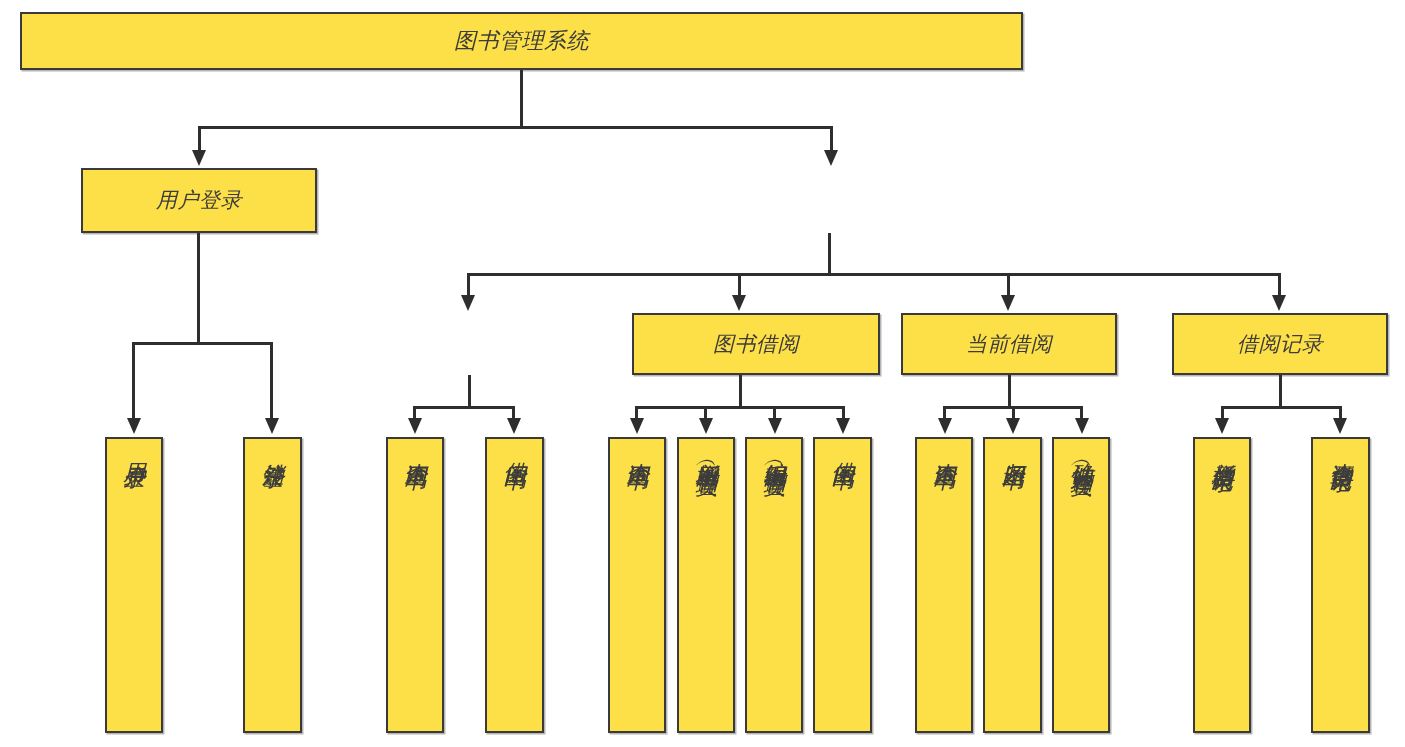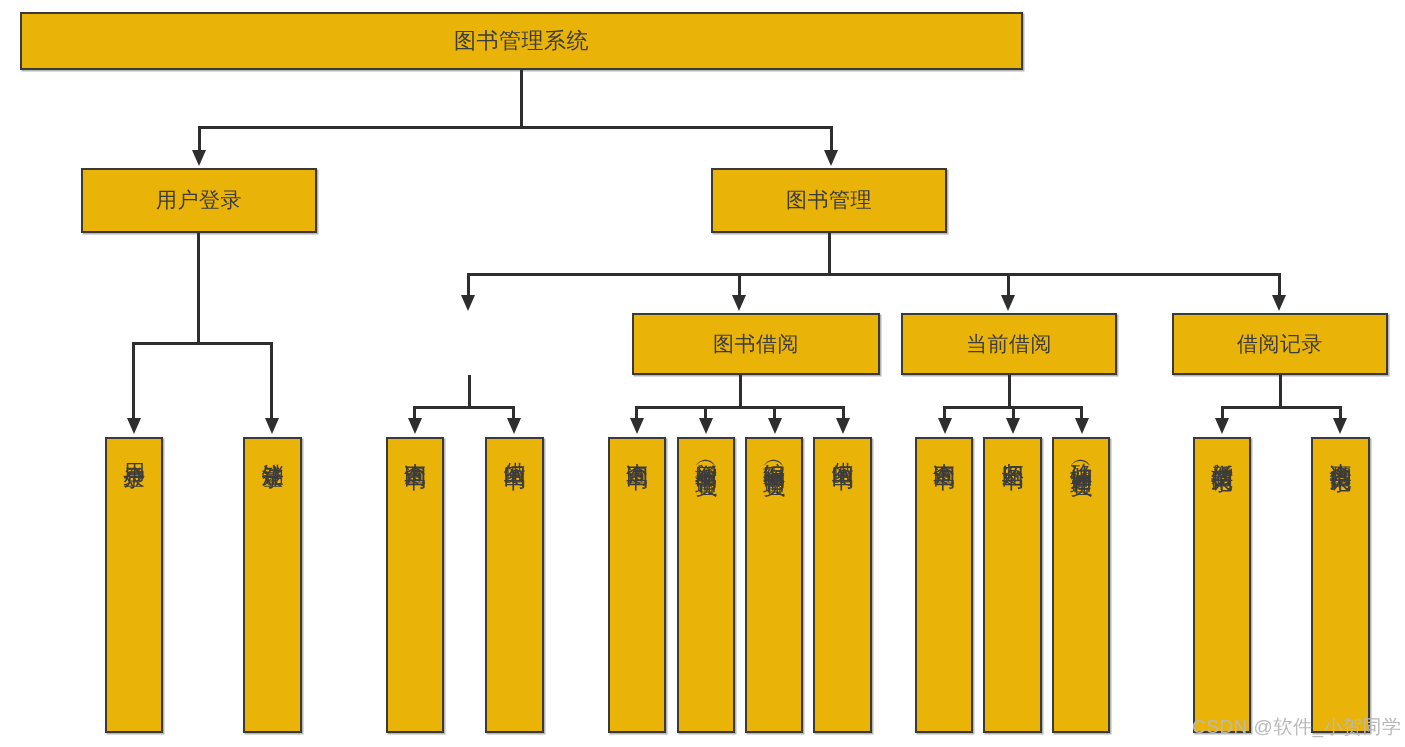--- a/index.html
+++ b/index.html
@@ -15,26 +15,27 @@
     width: 1405px;
     height: 747px;
     background: #ffffff;
     overflow: hidden;
   }
 
   
   .node {
     position: absolute;
     box-sizing: border-box;
-    background: #eab308;
+    background: #fde047;
     border: 2.5px solid #3a3a3a;
     box-shadow: 1.5px 1.5px 0 0 rgba(120,120,120,0.55);
     display: flex;
     align-items: center;
     justify-content: center;
+    font-style: italic;
   }
   .node .label {
     color: #3c3c3c;
     font-size: 21px;
     line-height: 1.25;
     letter-spacing: 0.5px;
     white-space: nowrap;
   }
   .node.root .label { font-size: 22px; }
   .node.lvl2 .label { font-size: 21px; }
@@ -94,23 +95,20 @@
 
   <div class="edge v" style="left:520px; top:70px; width:2.5px; height:58px;"></div>
   <div class="edge h" style="left:198px; top:126px; width:634px; height:2.5px;"></div>
   <div class="edge v" style="left:198px; top:126px; width:2.5px; height:26px;"></div>
   <div class="arrow" style="left:192px; top:150px;"></div>
   <div class="edge v" style="left:830px; top:126px; width:2.5px; height:26px;"></div>
   <div class="arrow" style="left:824px; top:150px;"></div>
 
   <div class="node lvl2" style="left:81px; top:168px; width:236px; height:65px;">
     <span class="label">用户登录</span>
-  </div>
-  <div class="node lvl2" style="left:711px; top:168px; width:236px; height:65px;">
-    <span class="label">图书管理</span>
   </div>
 
   <div class="edge v" style="left:197px; top:233px; width:2.5px; height:111px;"></div>
   <div class="edge h" style="left:132px; top:342px; width:140px; height:2.5px;"></div>
   <div class="edge v" style="left:132px; top:342px; width:2.5px; height:78px;"></div>
   <div class="arrow" style="left:127px; top:418px;"></div>
   <div class="edge v" style="left:270px; top:342px; width:2.5px; height:78px;"></div>
   <div class="arrow" style="left:265px; top:418px;"></div>
 
   <div class="edge v" style="left:828px; top:233px; width:2.5px; height:42px;"></div>
@@ -209,15 +207,14 @@
     <span class="label">确认归还（管理员）</span>
   </div>
 
   <div class="node leaf" style="left:1193px; top:437px; width:58px; height:296px;">
     <span class="label">新增借阅记录</span>
   </div>
   <div class="node leaf" style="left:1311px; top:437px; width:59px; height:296px;">
     <span class="label">查询借阅记录</span>
   </div>
 
-  <div id="watermark" style="left:1192px; top:714px;">CSDN @软件_小贺同学</div>
 
 </div>
 
 </body></html>

